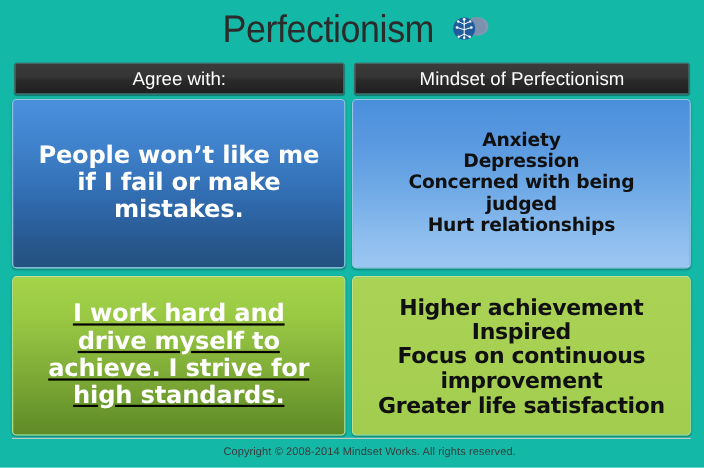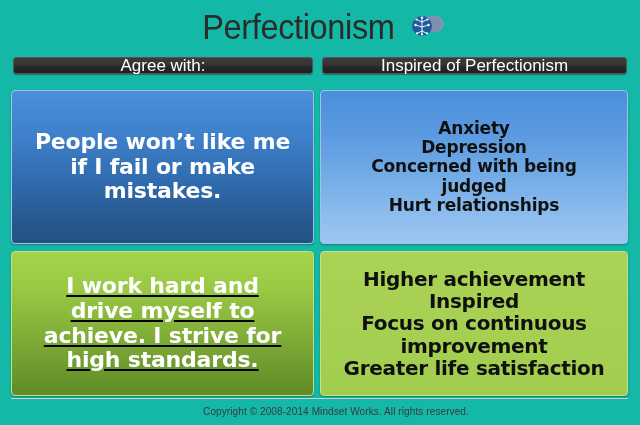--- a/index.html
+++ b/index.html
@@ -55,21 +55,21 @@
   .grid {
     position: absolute;
     left: 0;
     top: 0;
     width: 640px;
     height: 425px;
   }
 
   .hdr {
     position: absolute;
-    height: 17px;
+    height: 29px;
     top: 57px;
     background: linear-gradient(to bottom, #3b3b3b 0%, #343434 45%, #2a2a2a 55%, #1f1f1f 100%);
     border-radius: 3px;
     border: 1px solid #545454;
     box-shadow: 0 1px 1px rgba(0,0,0,.35);
     display: flex;
     align-items: center;
     justify-content: center;
     box-sizing: border-box;
   }
@@ -213,21 +213,21 @@
       </svg>
     </div>
   </div>
 
   <div class="grid">
 
     <div class="hdr hdr-left">
       <span>Agree with:</span>
     </div>
     <div class="hdr hdr-right">
-      <span>Inspired of Perfectionism</span>
+      <span>Mindset of Perfectionism</span>
     </div>
 
     <div class="cell cell-r1 col-l blue-dark">
       <span class="cell-text">People won’t like me
 if I fail or make
 mistakes.</span>
     </div>
     <div class="cell cell-r1 col-r blue-light">
       <span class="cell-text">Anxiety
 Depression

